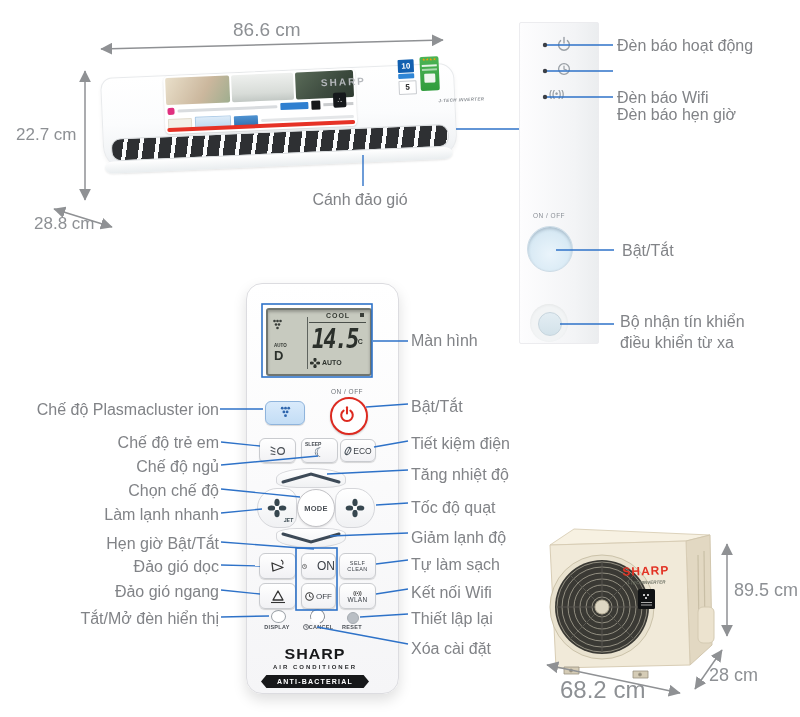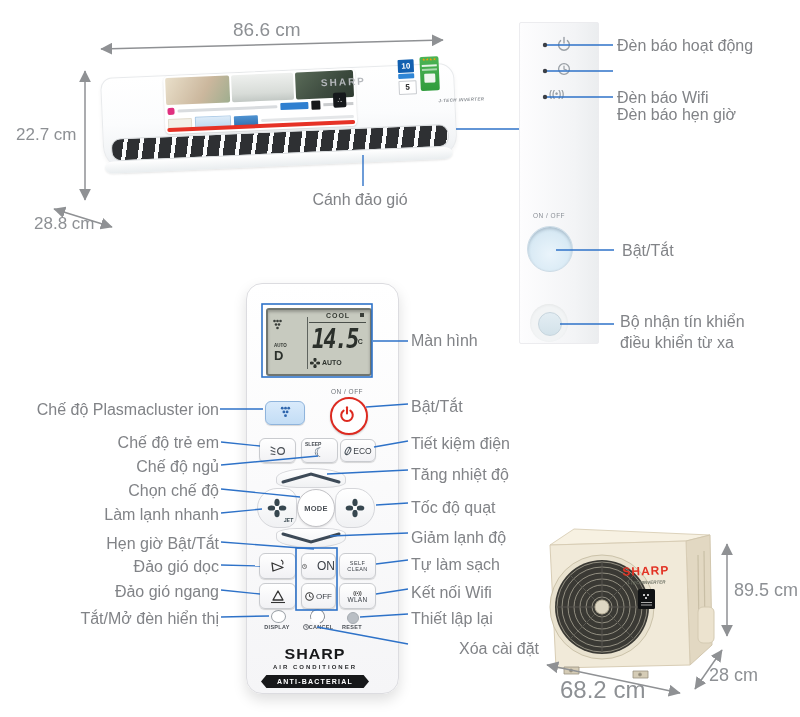--- a/index.html
+++ b/index.html
@@ -305,21 +305,21 @@
 
   <div class="lbl" style="left:411px;top:331px;">Màn hình</div>
   <div class="lbl" style="left:411px;top:397px;">Bật/Tắt</div>
   <div class="lbl" style="left:411px;top:434px;">Tiết kiệm điện</div>
   <div class="lbl" style="left:411px;top:465px;">Tăng nhiệt độ</div>
   <div class="lbl" style="left:411px;top:498px;">Tốc độ quạt</div>
   <div class="lbl" style="left:411px;top:528px;">Giảm lạnh độ</div>
   <div class="lbl" style="left:411px;top:555px;">Tự làm sạch</div>
   <div class="lbl" style="left:411px;top:583px;">Kết nối Wifi</div>
   <div class="lbl" style="left:411px;top:609px;">Thiết lập lại</div>
-  <div class="lbl" style="left:411px;top:639px;margin-left:48px;">Xóa cài đặt</div>
+  <div class="lbl" style="left:411px;top:639px;">Xóa cài đặt</div>
 
   <svg class="abs" style="left:538px;top:515px;" width="190" height="170" viewBox="0 0 190 170">
     <polygon points="12,30 36,14 172,20 148,26" fill="#f7f1e2" stroke="#ddd3bc" stroke-width="1"></polygon>
     <polygon points="148,26 172,20 174,130 152,150" fill="#e2d8c2" stroke="#d2c7ae" stroke-width="1"></polygon>
     <polygon points="12,30 148,26 152,150 18,153" fill="#f1ead9" stroke="#d8cdb5" stroke-width="1"></polygon>
     <line x1="160" y1="40" x2="161" y2="120" stroke="#c9bfa6" stroke-width="1.2"></line>
     <line x1="166" y1="36" x2="167" y2="116" stroke="#c9bfa6" stroke-width="1.2"></line>
     <rect x="160" y="92" width="16" height="36" rx="5" fill="#ece3cf" stroke="#d4cab2"></rect>
     <g>
       <circle cx="64" cy="92" r="52" fill="#e9e2cf" stroke="#cbc2a9" stroke-width="1"></circle>

